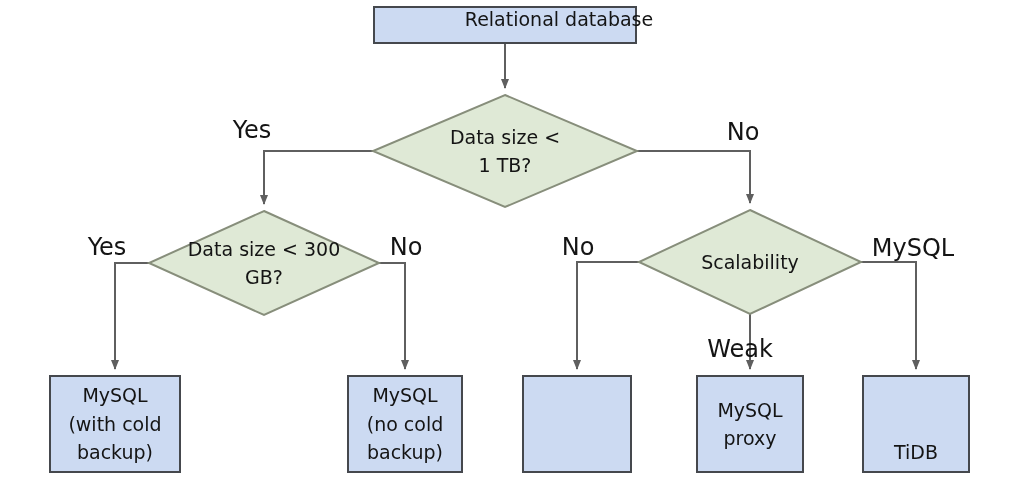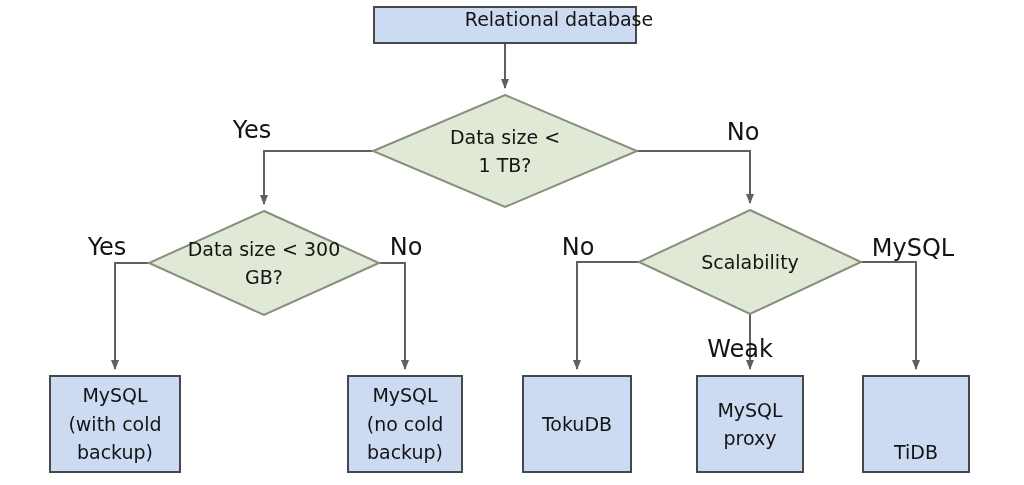--- a/index.html
+++ b/index.html
@@ -73,21 +73,20 @@
   <div class="node-label" style="left:635px;top:224px;width:230px;height:76px;">Scalability</div>
 
   <div class="node-label" style="left:50px;top:376px;width:130px;height:96px;">MySQL
 (with cold
 backup)</div>
 
   <div class="node-label" style="left:348px;top:376px;width:114px;height:96px;">MySQL
 (no cold
 backup)</div>
 
-  <div class="node-label" style="left:523px;top:376px;width:108px;height:96px;">TokuDB</div>
 
   <div class="node-label" style="left:697px;top:376px;width:106px;height:96px;">MySQL
 proxy</div>
 
   <div class="node-label" style="left:863px;top:356px;width:106px;height:112px;margin-top:40px;">TiDB</div>
 
   <span class="edge-label" style="left:252px;top:116px;">Yes</span>
   <span class="edge-label" style="left:743px;top:118px;">No</span>
   <span class="edge-label" style="left:107px;top:233px;">Yes</span>
   <span class="edge-label" style="left:406px;top:233px;">No</span>

